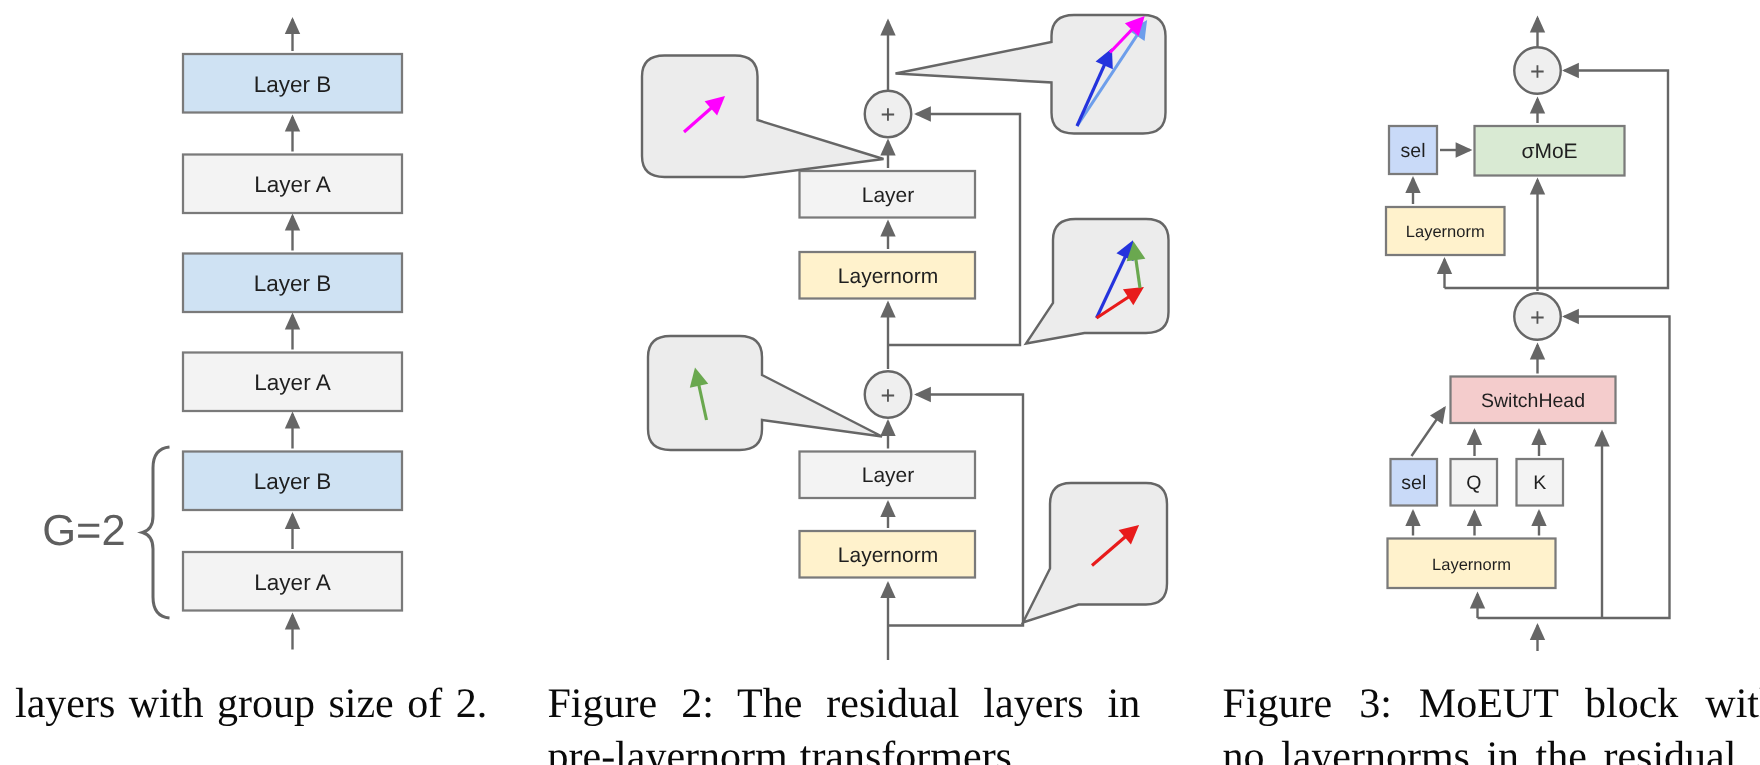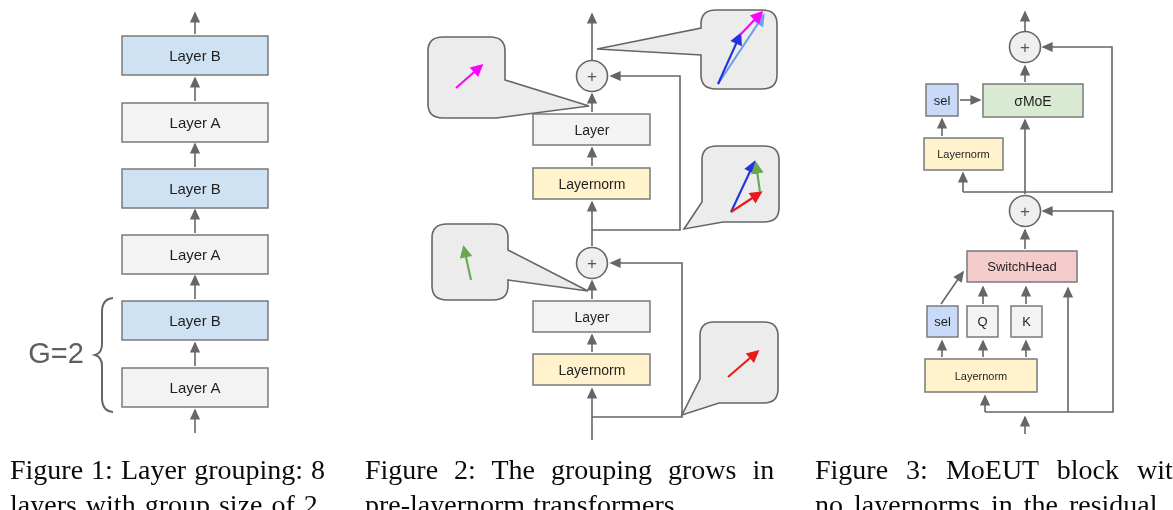--- a/index.html
+++ b/index.html
@@ -183,23 +183,22 @@
       <text x="1022" y="271" font-size="13">SwitchHead</text>
       <text x="942.5" y="326" font-size="13">sel</text>
       <text x="982.5" y="326" font-size="13">Q</text>
       <text x="1026.5" y="326" font-size="13">K</text>
       <text x="981" y="380" font-size="11">Layernorm</text>
     </g>
   </g>
 </svg>
 
 <div class="caption cap1">
-  <span class="ws1">Figure 1: Layer grouping: 8</span>
   <span class="ws2">layers with group size of 2.</span>
 </div>
 <div class="caption cap2">
-  <span class="ws9">Figure 2: The grouping grows in</span>
+  <span class="ws9">Figure 2: The residual layers in</span>
   <span class="ws1">pre-layernorm transformers.</span>
 </div>
 <div class="caption cap3">
   <span class="ws11">Figure 3: MoEUT block with</span>
   <span class="ws4">no layernorms in the residual</span>
 </div>
 
 </body></html>

